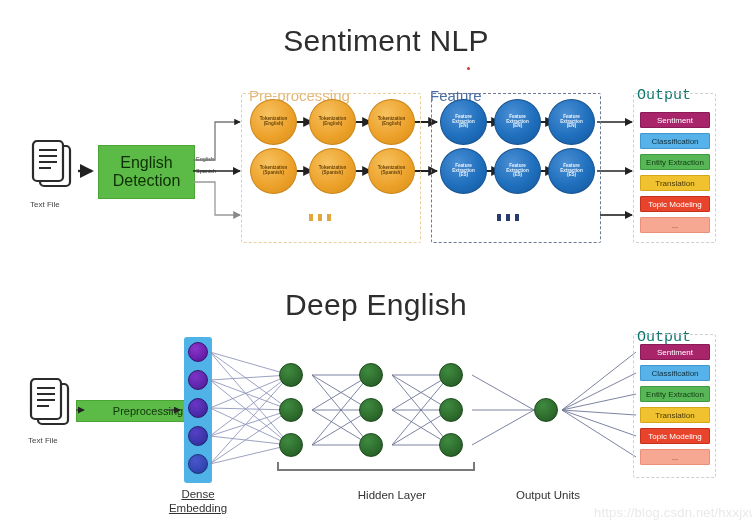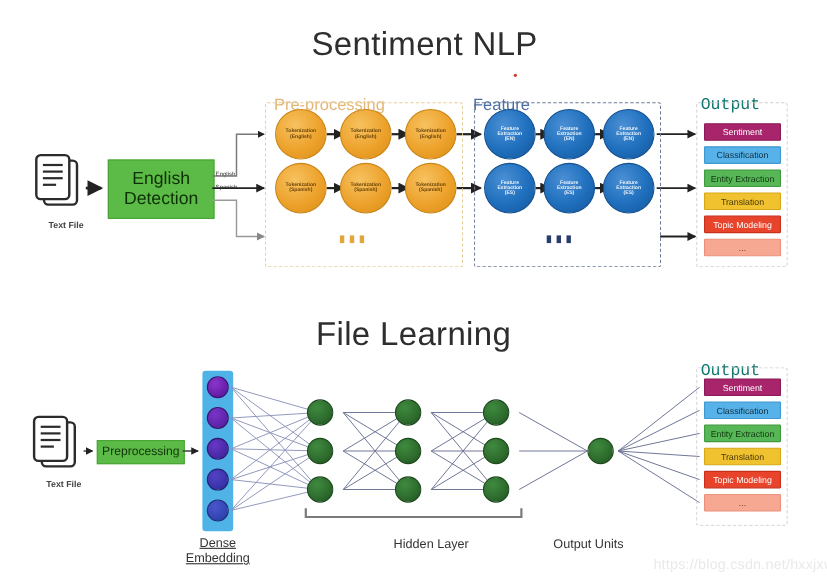--- a/index.html
+++ b/index.html
@@ -7,21 +7,21 @@
        font-family:"Liberation Sans",sans-serif;color:#2b2b2b;}
   .abs{position:absolute;}
 
   
   .big-title{font-size:30px;font-weight:400;color:#2e2e2e;letter-spacing:.3px;
              text-align:center;white-space:nowrap;}
   .sec-label{font-size:15px;font-weight:400;white-space:nowrap;margin-top:15px;}
   .sec-pre{color:#e3b778;}
   .sec-mod{color:#4a6fa5;}
   .sec-out{color:#0f766e;font-family:Liberation Mono, monospace;}
-  .doclbl{font-size:8px;color:#444;text-align:right;white-space:nowrap;font-weight:bold;}
+  .doclbl{font-size:8px;color:#444;text-align:left;white-space:nowrap;}
 
   
   .greenbox{background:#5cbb46;border:1px solid #4aa436;color:#103a06;
             display:flex;align-items:center;justify-content:center;
             text-align:center;line-height:1.12;font-weight:400;}
   .greenbox.lang{font-size:16px;color:#0d2f05;}
   .greenbox.prep{font-size:11px;color:#10330a;}
 
   
   .dash{border:1.6px dashed #cfcfcf;box-sizing:border-box;border-radius:2px;}
@@ -213,35 +213,35 @@
 <div class="abs chip" style="left:640px;top:175px;width:70px;height:16px;background:#f0c230;border:1px solid #d6a716;color:#4a3806;">
     <span>Translation</span>
   </div>
 <div class="abs chip" style="left:640px;top:196px;width:70px;height:16px;background:#e8442c;border:1px solid #c7301c;color:#fff;">
     <span>Topic Modeling</span>
   </div>
 <div class="abs chip" style="left:640px;top:217px;width:70px;height:16px;background:#f6a893;border:1px solid #eb907a;color:#7a3525;">
     <span>...</span>
   </div>
 
-<div class="abs big-title" style="left:226px;top:288px;width:300px;">File Learning</div>
+<div class="abs big-title" style="left:226px;top:288px;width:300px;">Deep English</div>
 
 <div class="abs sec-label sec-out" style="left:637px;top:314px;">Output</div>
 
 <svg class="abs" width="46" height="58" style="left:28px;top:378px;">
   <rect x="10" y="6" width="30" height="40" rx="4" fill="#fff" stroke="#2b2b2b" stroke-width="2.2"></rect>
   <rect x="3" y="1" width="30" height="40" rx="4" fill="#fff" stroke="#2b2b2b" stroke-width="2.2"></rect>
   <line x1="9" y1="10" x2="27" y2="10" stroke="#2b2b2b" stroke-width="2"></line>
   <line x1="9" y1="16" x2="27" y2="16" stroke="#2b2b2b" stroke-width="2"></line>
   <line x1="9" y1="22" x2="27" y2="22" stroke="#2b2b2b" stroke-width="2"></line>
   <line x1="9" y1="28" x2="21" y2="28" stroke="#2b2b2b" stroke-width="2"></line>
 </svg>
 <div class="abs doclbl" style="left:28px;top:436px;width:46px;">Text File</div>
 
-<div class="abs greenbox prep" style="left:88px;top:400px;width:78px;height:20px;">
+<div class="abs greenbox prep" style="left:76px;top:400px;width:78px;height:20px;padding-left:32px;">
   <span>Preprocessing</span>
 </div>
 
 <div class="abs embedcol" style="left:184px;top:337px;width:28px;height:146px;"></div>
 
 <div class="abs nnode" style="left:188px;top:342px;width:20px;height:20px;background:radial-gradient(circle at 36% 30%,#8a35c9 0%,#6a21ad 60%,#4d1589 100%);border:1px solid #3e1175;"></div>
 <div class="abs nnode" style="left:188px;top:370px;width:20px;height:20px;background:radial-gradient(circle at 36% 30%,#7c33c6 0%,#5e26ac 60%,#421a86 100%);border:1px solid #381569;"></div>
 <div class="abs nnode" style="left:188px;top:398px;width:20px;height:20px;background:radial-gradient(circle at 36% 30%,#6a36c7 0%,#4a2ba8 60%,#342088 100%);border:1px solid #2c1b6e;"></div>
 <div class="abs nnode" style="left:188px;top:426px;width:20px;height:20px;background:radial-gradient(circle at 36% 30%,#5540c6 0%,#3b35ab 60%,#2a2a8c 100%);border:1px solid #242472;"></div>
 <div class="abs nnode" style="left:188px;top:454px;width:20px;height:20px;background:radial-gradient(circle at 36% 30%,#4a56cc 0%,#3446b4 60%,#253a95 100%);border:1px solid #1f3179;"></div>
@@ -317,21 +317,21 @@
 
 <div class="abs gnode" style="left:439px;top:363px;width:24px;height:24px;"></div>
 <div class="abs gnode" style="left:439px;top:398px;width:24px;height:24px;"></div>
 <div class="abs gnode" style="left:439px;top:433px;width:24px;height:24px;"></div>
 
 <div class="abs gnode" style="left:534px;top:398px;width:24px;height:24px;"></div>
 
 <div class="abs cap" style="left:148px;top:487px;width:100px;white-space:pre-line;line-height:1.25;text-decoration:underline;">Dense
 Embedding</div>
 <div class="abs cap" style="left:332px;top:489px;width:120px;">Hidden Layer</div>
-<div class="abs cap" style="left:477px;top:489px;width:116px;">Output Units</div>
+<div class="abs cap" style="left:490px;top:489px;width:116px;">Output Units</div>
 
 <div class="abs dash out" style="left:633px;top:334px;width:83px;height:144px;"></div>
 
 <div class="abs chip" style="left:640px;top:344px;width:70px;height:16px;background:#a8246b;border:1px solid #8a1b57;color:#fff;">
     <span>Sentiment</span>
   </div>
 <div class="abs chip" style="left:640px;top:365px;width:70px;height:16px;background:#56b2e8;border:1px solid #3f98cf;color:#103040;">
     <span>Classification</span>
   </div>
 <div class="abs chip" style="left:640px;top:386px;width:70px;height:16px;background:#57b757;border:1px solid #3f9a3f;color:#123b12;">

